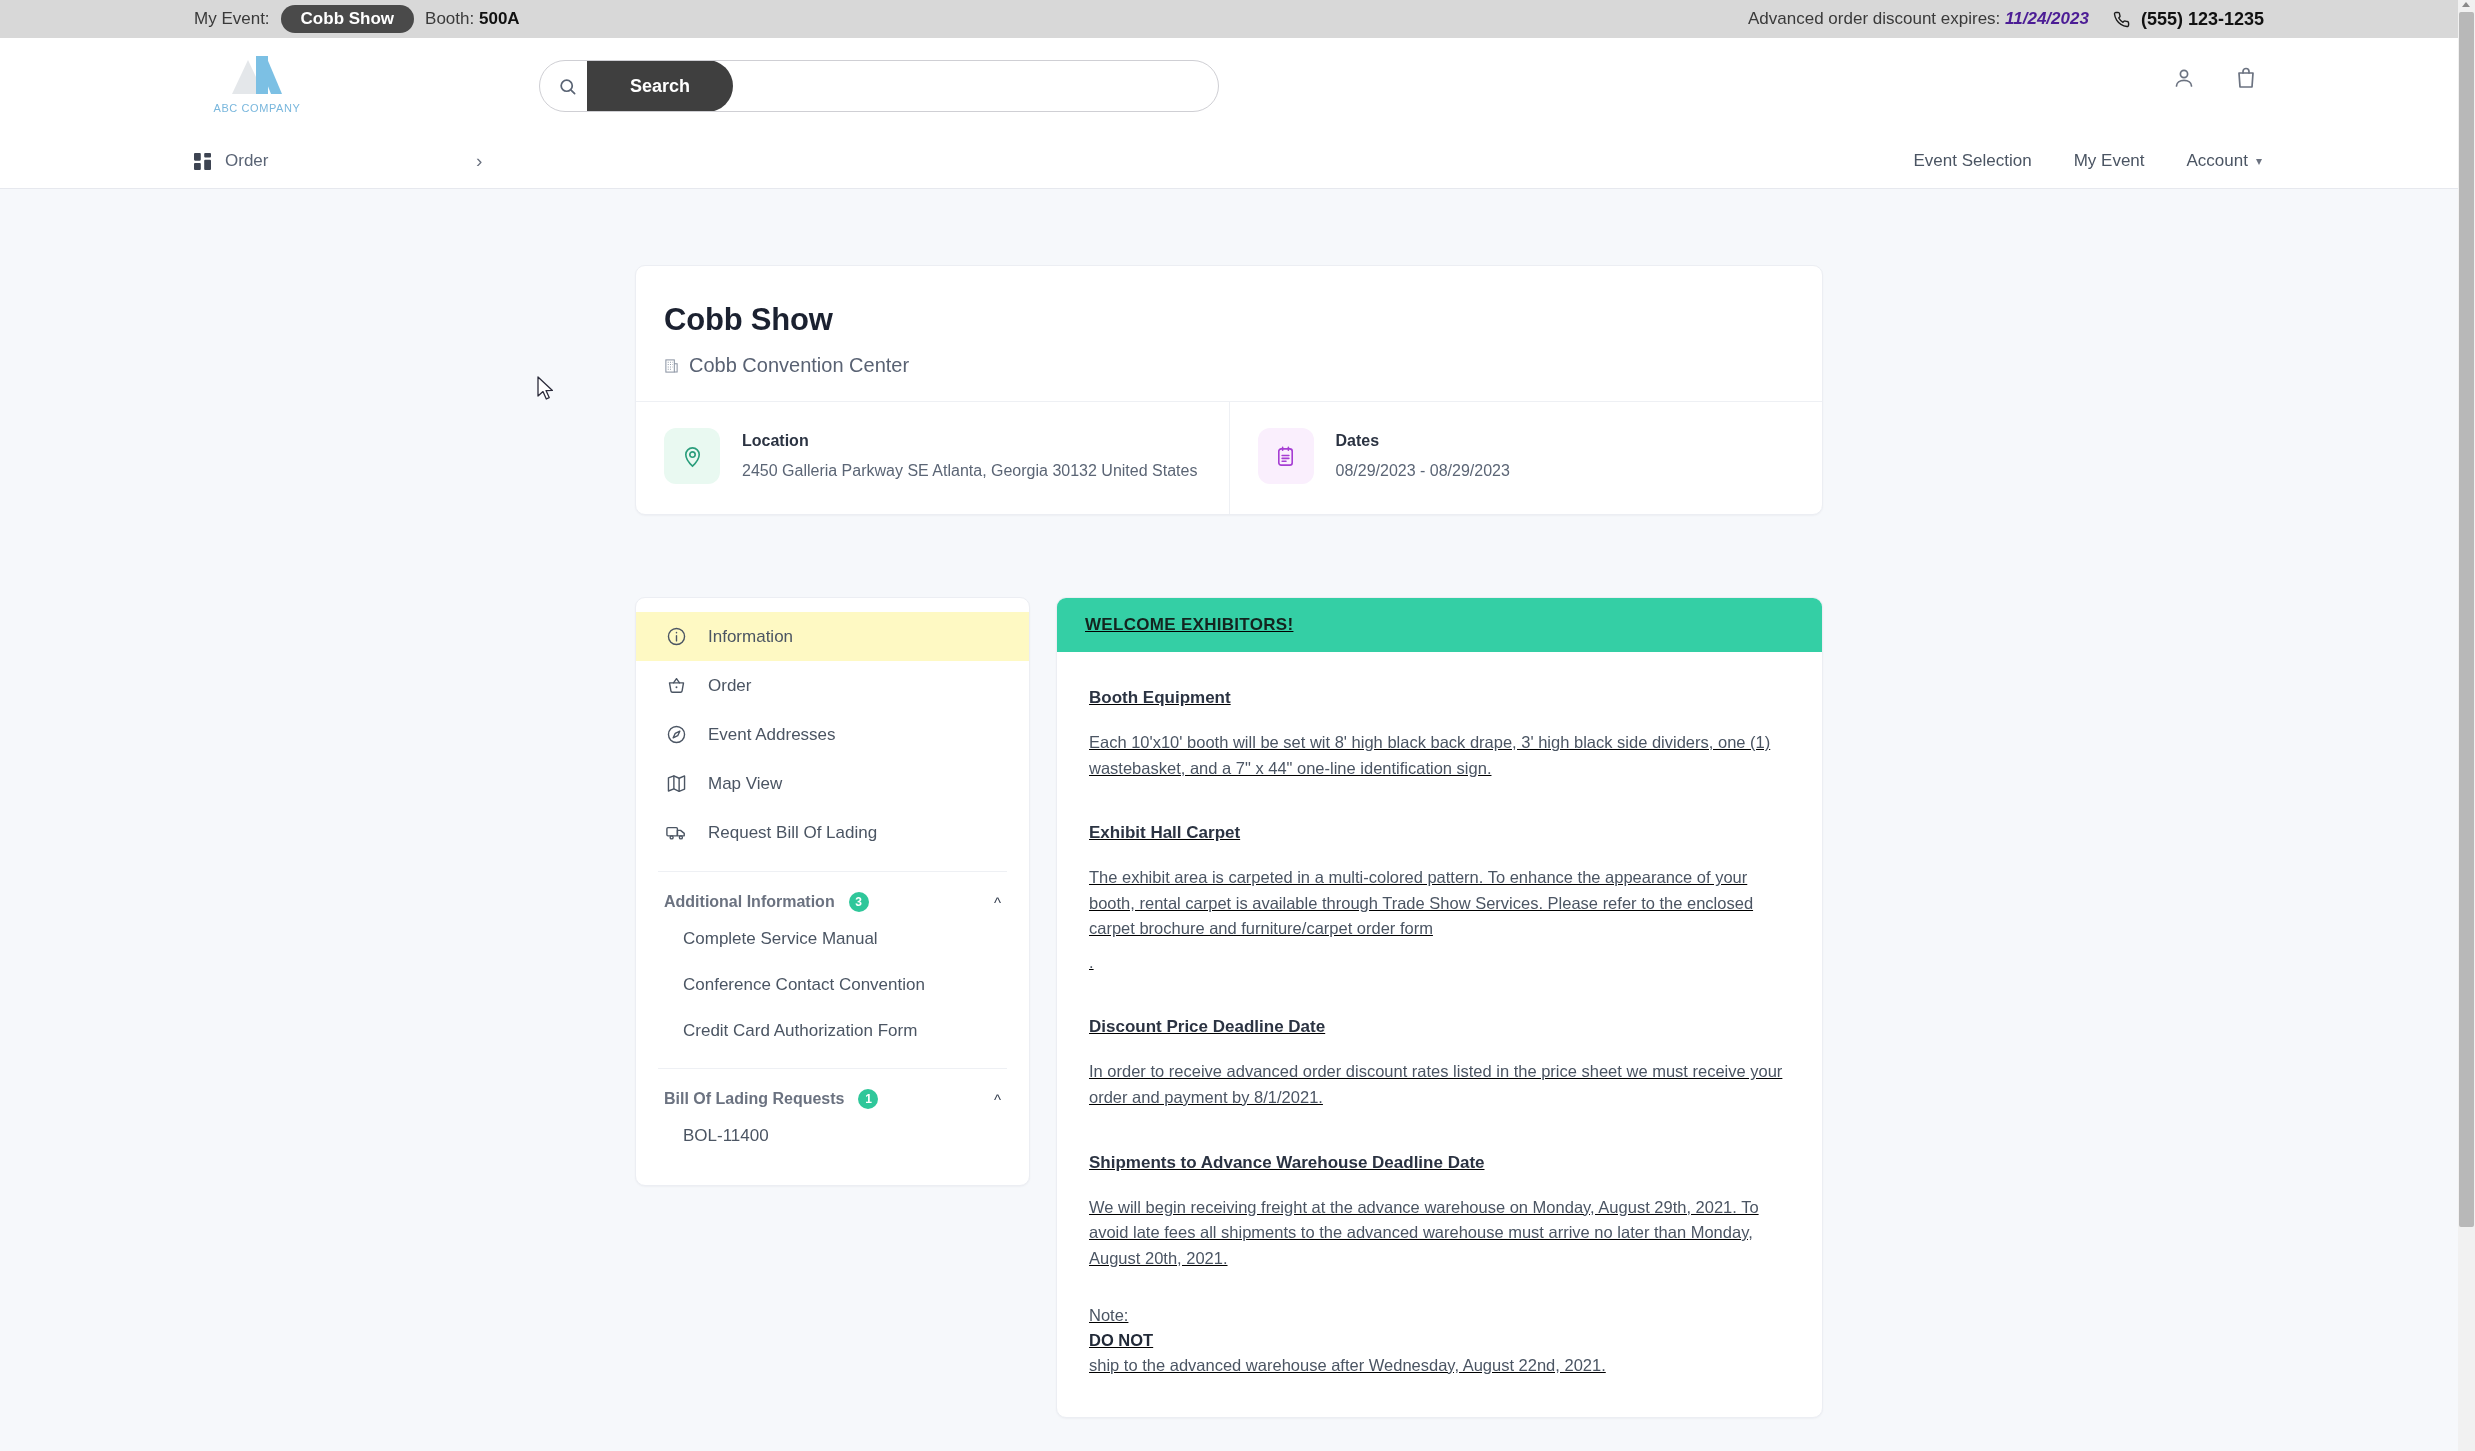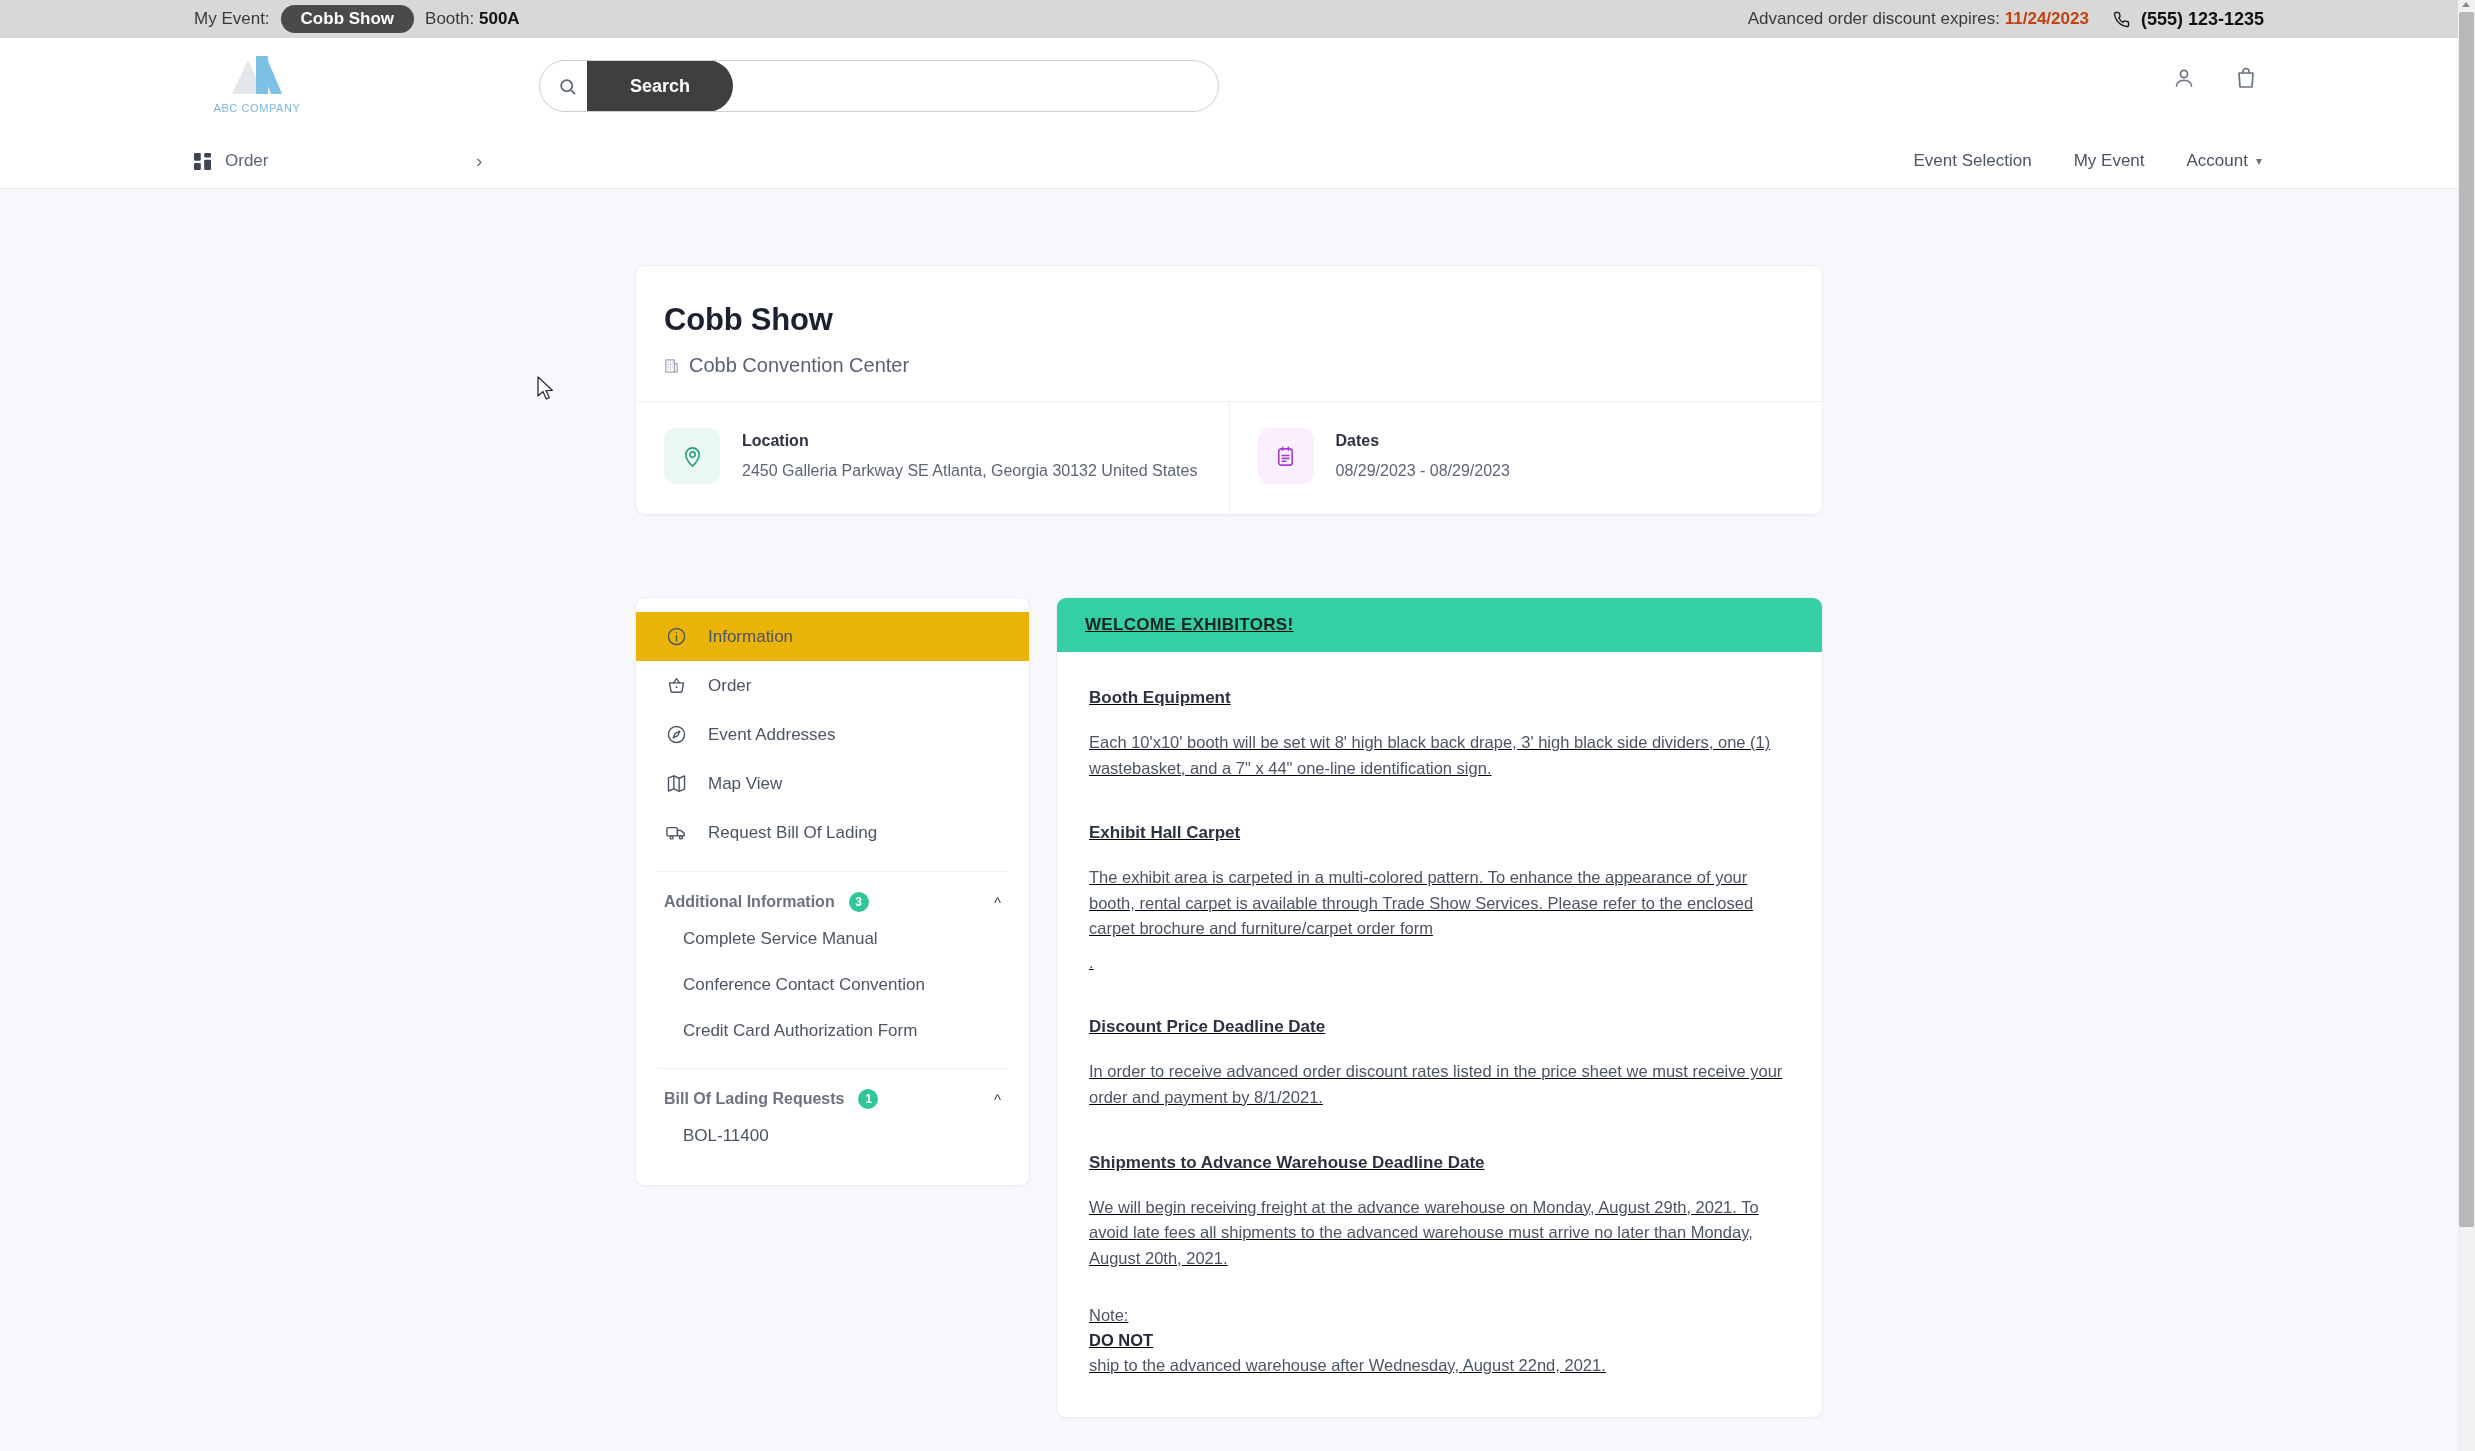--- a/index.html
+++ b/index.html
@@ -20,21 +20,21 @@
   .util-inner { width: 2070px; display: flex; align-items: center; justify-content: space-between; }
   .util-left { display: flex; align-items: center; gap: 11px; font-size: 17px; color: #333; }
   .util-left .lbl { color: #3a3a3a; }
   .chip {
     background: #4a4a4a; color: #fff; font-weight: bold;
     border-radius: 16px; padding: 5px 20px 6px; font-size: 17px; line-height: 1;
   }
   .booth { color:#3a3a3a; }
   .booth b { color:#111; }
   .util-right { display: flex; align-items: center; gap: 24px; font-size: 17px; color: #3a3a3a; }
-  .util-right .expires b { color: #c2410c; }
+  .util-right .expires b { color: #4c1d95; font-style: italic; }
   .phone-wrap { display:flex; align-items:center; gap:11px; color:#111; font-weight:bold; font-size:18px;}
   .phone-ico { width:17px; height:17px; display:block; }
 
   
   .header {
     height: 96px; background: #fff;
     display: flex; align-items: center; justify-content: center;
     width: 2458px; position: relative;
   }
   .header-inner { width: 2070px; display:flex; align-items:center; position:relative; height:100%; }
@@ -93,21 +93,21 @@
   .ico-tile { width:56px; height:56px; border-radius:12px; display:flex; align-items:center; justify-content:center; flex:0 0 auto; }
   .tile-green { background:#e9f9f1; }
   .tile-purple { background:#faeffd; }
   .col-label { font-size:16px; color:#2b3342; font-weight:600; }
   .col-value { font-size:16px; color:#5b6575; margin-top:12px; }
 
   
   .content { display:flex; gap: 26px; margin-top: 82px; align-items:flex-start; }
   .sidebar { width: 395px; background:#fff; border-radius:10px; border:1px solid #eceef3; box-shadow:0 1px 2px rgba(16,24,40,.04); padding: 14px 0 26px; flex:0 0 auto; }
   .side-item { display:flex; align-items:center; gap:20px; padding: 14px 28px; cursor:pointer; font-size:17px; color:#4b5563; }
-  .side-item.active { background:#eab308; }
+  .side-item.active { background:#fef9c3; }
   .side-item .s-ico { width:24px; display:flex; justify-content:center; flex:0 0 auto; }
   .side-divider { height:1px; background:#eef0f4; margin: 14px 22px; }
   .side-group-head { display:flex; align-items:center; padding: 6px 28px 4px; cursor:pointer; }
   .group-title { font-size:16px; font-weight:bold; color:#6b7280; }
   .badge { margin-left:14px; background:#2fc79a; color:#fff; font-size:12px; font-weight:bold; width:20px; height:20px; border-radius:50%; display:flex; align-items:center; justify-content:center; }
   .chev-up { margin-left:auto; color:#374151; font-size:15px; }
   .sub-item { padding: 13px 28px 13px 47px; font-size:17px; color:#4b5563; cursor:pointer; }
 
   .main-col { flex:1 1 auto; min-width:0; }
   .panel { background:#fff; border-radius:10px; border:1px solid #eceef3; box-shadow:0 1px 2px rgba(16,24,40,.04); overflow:hidden;text-decoration:underline; }

